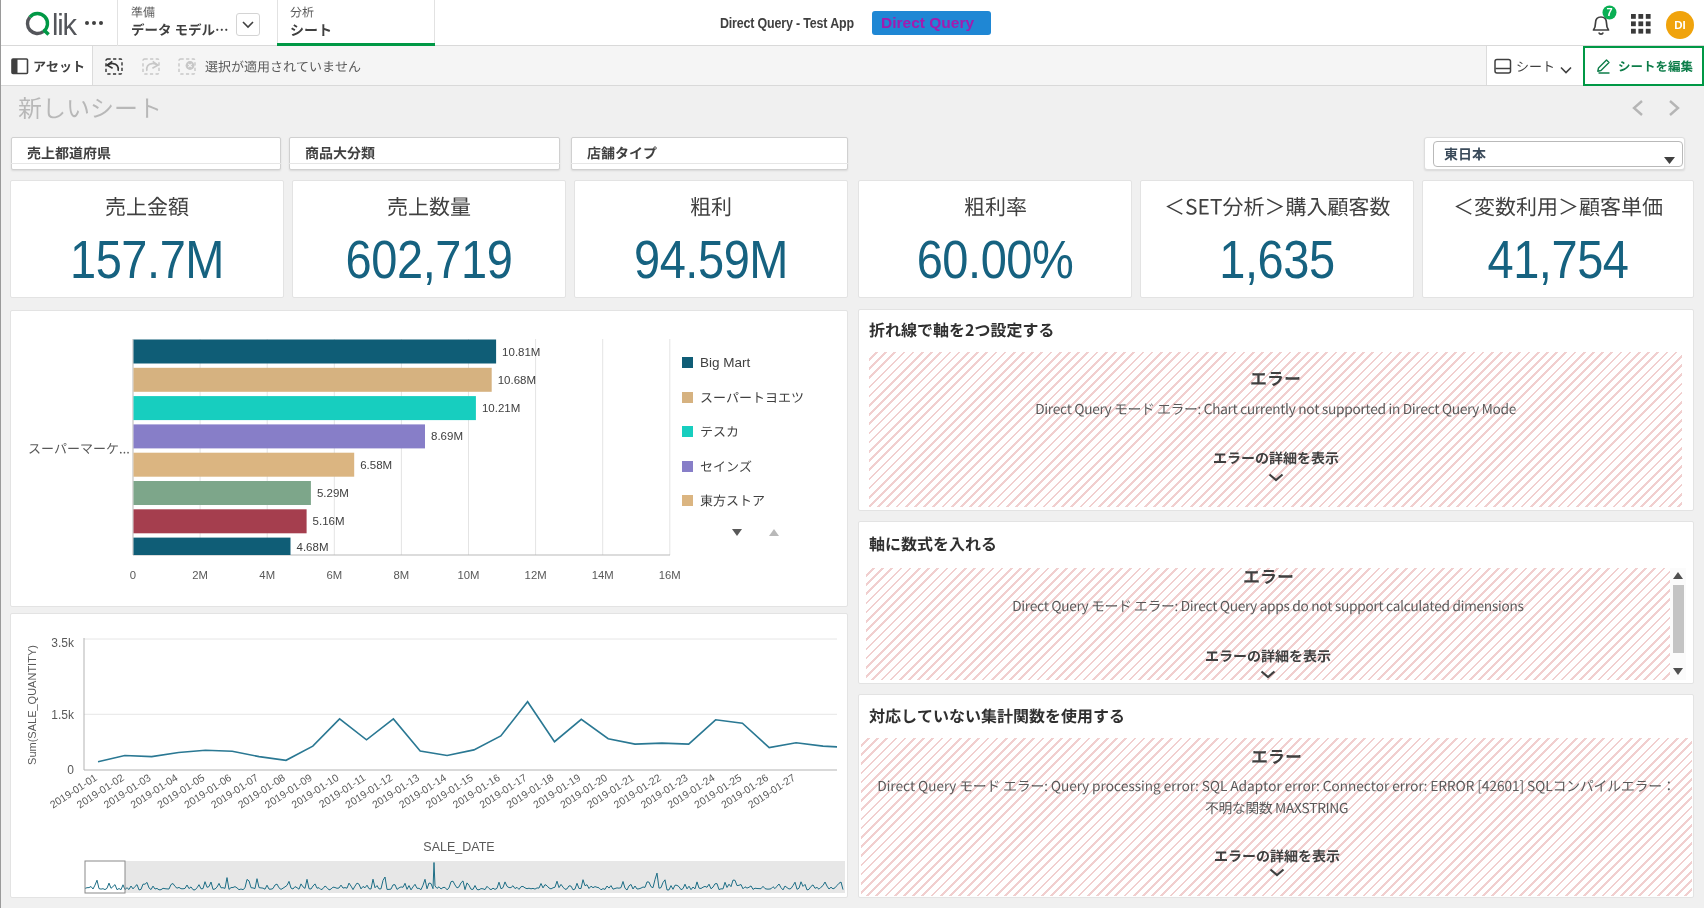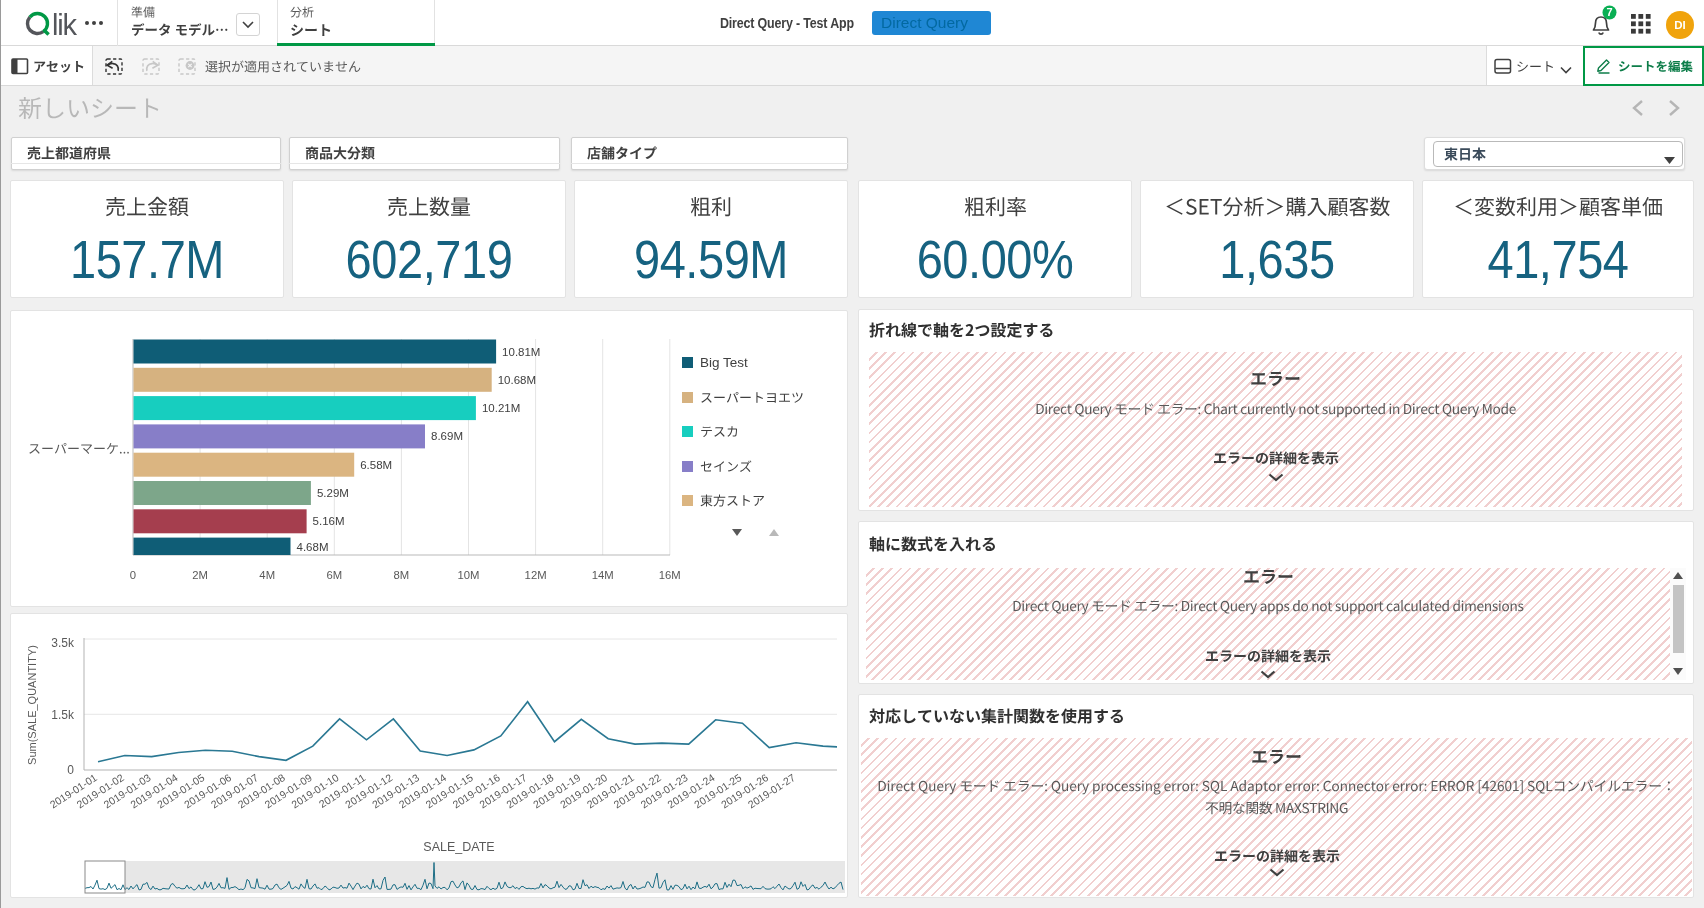--- a/index.html
+++ b/index.html
@@ -32,21 +32,21 @@
     </svg></div>
 <div style="position:absolute;left:290.0px;top:6.4px;z-index:25;line-height:0"><svg width="24.0" height="12.5" viewBox="0 -10.6 24.0 12.5" style="overflow:visible">
       <path d="M3.9 -9.8C3.1 -8.0 1.8 -6.3 0.3 -5.3C0.5 -5.1 0.9 -4.8 1.1 -4.6C2.6 -5.7 4.0 -7.5 4.8 -9.6ZM8.1 -9.9 7.2 -9.5C8.1 -7.7 9.6 -5.8 11.0 -4.7C11.1 -5.0 11.5 -5.3 11.7 -5.5C10.4 -6.4 8.9 -8.2 8.1 -9.9ZM2.2 -5.5V-4.7H4.7C4.4 -2.6 3.8 -0.7 0.9 0.2C1.1 0.4 1.4 0.8 1.5 1.0C4.6 -0.1 5.4 -2.3 5.7 -4.7H8.8C8.6 -1.6 8.5 -0.4 8.1 -0.1C8.0 0.0 7.9 0.0 7.6 0.0C7.4 0.0 6.6 0.0 5.8 -0.0C6.0 0.2 6.1 0.6 6.1 0.9C6.9 0.9 7.6 0.9 8.0 0.9C8.4 0.9 8.7 0.8 9.0 0.5C9.4 0.0 9.6 -1.4 9.7 -5.1C9.7 -5.2 9.7 -5.5 9.7 -5.5Z M22.2 -9.9C21.4 -9.6 19.9 -9.2 18.6 -8.9L17.8 -9.1V-5.7C17.8 -3.9 17.7 -1.5 16.3 0.3C16.5 0.4 16.9 0.7 17.0 0.9C18.3 -0.9 18.6 -3.3 18.7 -5.1H20.9V1.0H21.8V-5.1H23.5V-6.0H18.7V-8.1C20.2 -8.4 21.9 -8.8 23.0 -9.3ZM14.5 -10.1V-7.5H12.6V-6.6H14.4C14.0 -5.0 13.2 -3.1 12.3 -2.1C12.5 -1.9 12.7 -1.5 12.8 -1.3C13.4 -2.1 14.0 -3.4 14.5 -4.8V0.9H15.4V-4.5C15.8 -3.9 16.3 -3.2 16.5 -2.8L17.0 -3.5C16.8 -3.9 15.7 -5.1 15.4 -5.6V-6.6H17.0V-7.5H15.4V-10.1Z" fill="#595959"></path>
     </svg></div>
 <div style="position:absolute;left:290.0px;top:22.7px;z-index:25;line-height:0"><svg width="42.0" height="14.6" viewBox="0 -12.3 42.0 14.6" style="overflow:visible">
       <path d="M4.3 -11.1 3.3 -9.5C4.2 -9.0 5.7 -8.1 6.5 -7.5L7.5 -9.1C6.8 -9.6 5.2 -10.6 4.3 -11.1ZM1.7 -1.1 2.8 0.7C4.0 0.5 6.0 -0.2 7.4 -1.0C9.7 -2.4 11.7 -4.1 13.0 -6.1L11.9 -8.0C10.8 -6.0 8.9 -4.0 6.5 -2.7C5.0 -1.9 3.3 -1.4 1.7 -1.1ZM2.2 -7.9 1.1 -6.3C2.1 -5.9 3.5 -4.9 4.3 -4.4L5.4 -5.9C4.6 -6.4 3.1 -7.4 2.2 -7.9Z M15.3 -6.5V-4.3C15.8 -4.3 16.7 -4.4 17.5 -4.4C19.2 -4.4 23.8 -4.4 25.1 -4.4C25.6 -4.4 26.4 -4.3 26.7 -4.3V-6.5C26.3 -6.5 25.7 -6.4 25.1 -6.4C23.8 -6.4 19.2 -6.4 17.5 -6.4C16.8 -6.4 15.8 -6.4 15.3 -6.5Z M32.4 -1.3C32.4 -0.8 32.3 0.1 32.3 0.6H34.4C34.4 0.0 34.3 -0.9 34.3 -1.3V-5.3C35.8 -4.8 37.9 -4.0 39.4 -3.2L40.2 -5.2C38.9 -5.8 36.2 -6.8 34.3 -7.3V-9.4C34.3 -10.0 34.4 -10.6 34.4 -11.1H32.3C32.4 -10.6 32.4 -9.9 32.4 -9.4C32.4 -8.2 32.4 -2.4 32.4 -1.3Z" fill="#404040"></path>
     </svg></div>
 <div style="position:absolute;left:277px;top:43px;width:158px;height:3px;background:#009845;z-index:26"></div>
 <div style="position:absolute;left:720px;top:15px;font-size:15px;color:#404040;font-weight:700;white-space:nowrap;line-height:1.1;z-index:22;transform-origin:0 50%;transform:scaleX(0.83);letter-spacing:-0.2px;">Direct Query - Test App</div>
 <div style="position:absolute;left:872px;top:11px;width:119px;height:24px;background:#1f87d4;border-radius:3px;z-index:25"></div>
-<div style="position:absolute;left:881px;top:14px;font-size:15.5px;color:#0369a1;font-weight:400;white-space:nowrap;line-height:1.1;z-index:22;z-index:26;">Direct Query</div>
+<div style="position:absolute;left:881px;top:14px;font-size:15.5px;color:#a21caf;font-weight:700;white-space:nowrap;line-height:1.1;z-index:22;z-index:26;">Direct Query</div>
 <div style="position:absolute;left:1584px;top:5px;z-index:25">
 <svg width="36" height="34" viewBox="0 0 36 34">
 <path d="M9.5 25 C11 23 11.5 21 11.5 18 C11.5 14.5 13.5 12 17 12 C20.5 12 22.5 14.5 22.5 18 C22.5 21 23 23 24.5 25 Z" fill="none" stroke="#404040" stroke-width="1.7" stroke-linejoin="round"></path>
 <path d="M14.8 27.5 a2.3 2.3 0 0 0 4.4 0" fill="none" stroke="#404040" stroke-width="1.6"></path>
 <circle cx="25.5" cy="7.5" r="7" fill="#0aaf54"></circle>
 <text x="25.5" y="11.4" text-anchor="middle" font-size="11" font-weight="bold" fill="#fff" font-family="Liberation Sans">7</text>
 </svg></div>
 <div style="position:absolute;left:1631px;top:14px;z-index:25"><svg width="21" height="21">
       <rect x="0.0" y="0.0" width="4.8" height="4.8" fill="#3a3a3a"></rect>
       <rect x="7.4" y="0.0" width="4.8" height="4.8" fill="#3a3a3a"></rect>
@@ -201,21 +201,21 @@
       <text x="391.4" y="269" font-size="11.3" fill="#595959" text-anchor="middle">8M</text>
       <text x="458.5" y="269" font-size="11.3" fill="#595959" text-anchor="middle">10M</text>
       <text x="525.6" y="269" font-size="11.3" fill="#595959" text-anchor="middle">12M</text>
       <text x="592.7" y="269" font-size="11.3" fill="#595959" text-anchor="middle">14M</text>
       <text x="659.8" y="269" font-size="11.3" fill="#595959" text-anchor="middle">16M</text>
     </svg></div>
 <div style="position:absolute;left:28.2px;top:441.6px;z-index:5;line-height:0"><svg width="101.8" height="13.5" viewBox="0 -11.4 101.8 13.5" style="overflow:visible">
       <path d="M10.4 -8.7 9.7 -9.2C9.5 -9.1 9.2 -9.1 8.8 -9.1C8.3 -9.1 4.3 -9.1 3.7 -9.1C3.4 -9.1 2.6 -9.2 2.4 -9.2V-8.0C2.6 -8.0 3.3 -8.1 3.7 -8.1C4.2 -8.1 8.3 -8.1 8.8 -8.1C8.5 -7.0 7.5 -5.4 6.7 -4.4C5.3 -3.0 3.4 -1.4 1.3 -0.6L2.1 0.3C4.1 -0.6 5.8 -2.0 7.2 -3.5C8.5 -2.3 9.9 -0.8 10.8 0.4L11.7 -0.4C10.8 -1.5 9.3 -3.1 7.9 -4.3C8.8 -5.5 9.6 -7.0 10.1 -8.1C10.2 -8.3 10.3 -8.6 10.4 -8.7Z M14.3 -5.6V-4.4C14.7 -4.4 15.4 -4.4 16.1 -4.4C17.1 -4.4 22.3 -4.4 23.3 -4.4C23.9 -4.4 24.4 -4.4 24.7 -4.4V-5.6C24.4 -5.6 23.9 -5.6 23.3 -5.6C22.3 -5.6 17.1 -5.6 16.1 -5.6C15.4 -5.6 14.7 -5.6 14.3 -5.6Z M36.2 -9.1C36.2 -9.5 36.6 -9.9 37.0 -9.9C37.5 -9.9 37.9 -9.5 37.9 -9.1C37.9 -8.6 37.5 -8.2 37.0 -8.2C36.6 -8.2 36.2 -8.6 36.2 -9.1ZM35.6 -9.1C35.6 -8.3 36.2 -7.6 37.0 -7.6C37.8 -7.6 38.5 -8.3 38.5 -9.1C38.5 -9.9 37.8 -10.5 37.0 -10.5C36.2 -10.5 35.6 -9.9 35.6 -9.1ZM28.8 -3.9C28.4 -2.8 27.7 -1.5 26.8 -0.4L27.9 0.1C28.7 -0.9 29.4 -2.3 29.8 -3.5C30.4 -4.8 30.8 -6.7 31.0 -7.5C31.1 -7.8 31.2 -8.2 31.3 -8.5L30.1 -8.7C29.9 -7.2 29.4 -5.3 28.8 -3.9ZM35.2 -4.4C35.8 -3.0 36.4 -1.3 36.7 0.1L37.9 -0.3C37.5 -1.5 36.8 -3.5 36.3 -4.8C35.8 -6.1 34.9 -7.9 34.4 -8.9L33.3 -8.5C33.9 -7.6 34.7 -5.7 35.2 -4.4Z M40.3 -5.6V-4.4C40.7 -4.4 41.4 -4.4 42.1 -4.4C43.1 -4.4 48.3 -4.4 49.3 -4.4C49.9 -4.4 50.4 -4.4 50.7 -4.4V-5.6C50.4 -5.6 49.9 -5.6 49.3 -5.6C48.3 -5.6 43.1 -5.6 42.1 -5.6C41.4 -5.6 40.7 -5.6 40.3 -5.6Z M58.0 -2.1C58.8 -1.2 59.8 -0.1 60.3 0.6L61.2 -0.2C60.7 -0.8 59.8 -1.8 59.0 -2.6C61.2 -4.2 62.8 -6.3 63.8 -7.8C63.8 -8.0 63.9 -8.1 64.1 -8.2L63.3 -8.9C63.1 -8.8 62.8 -8.8 62.4 -8.8C61.1 -8.8 55.3 -8.8 54.7 -8.8C54.2 -8.8 53.7 -8.9 53.3 -8.9V-7.7C53.6 -7.8 54.2 -7.8 54.7 -7.8C55.4 -7.8 61.2 -7.8 62.3 -7.8C61.7 -6.6 60.2 -4.7 58.3 -3.3C57.4 -4.1 56.3 -5.0 55.8 -5.3L55.0 -4.6C55.7 -4.1 57.2 -2.8 58.0 -2.1Z M66.3 -5.6V-4.4C66.7 -4.4 67.4 -4.4 68.1 -4.4C69.1 -4.4 74.3 -4.4 75.3 -4.4C75.9 -4.4 76.4 -4.4 76.7 -4.4V-5.6C76.4 -5.6 75.9 -5.6 75.3 -5.6C74.3 -5.6 69.1 -5.6 68.1 -5.6C67.4 -5.6 66.7 -5.6 66.3 -5.6Z M83.4 -10.0 82.1 -10.3C82.1 -10.0 82.0 -9.6 81.9 -9.3C81.8 -8.8 81.5 -8.1 81.2 -7.4C80.7 -6.6 79.8 -5.3 78.9 -4.6L79.9 -4.0C80.7 -4.7 81.5 -5.8 82.1 -6.8H85.4C85.2 -3.5 83.8 -1.8 82.5 -0.8C82.2 -0.6 81.8 -0.4 81.5 -0.2L82.6 0.5C84.8 -0.9 86.3 -3.1 86.5 -6.8H88.7C89.0 -6.8 89.5 -6.8 89.9 -6.8V-7.9C89.5 -7.8 89.0 -7.8 88.7 -7.8H82.5C82.7 -8.3 82.9 -8.8 83.0 -9.1C83.1 -9.4 83.3 -9.8 83.4 -10.0Z M92.8 0.2C93.3 0.2 93.7 -0.2 93.7 -0.7C93.7 -1.3 93.3 -1.6 92.8 -1.6C92.3 -1.6 91.9 -1.3 91.9 -0.7C91.9 -0.2 92.3 0.2 92.8 0.2Z M96.4 0.2C96.9 0.2 97.3 -0.2 97.3 -0.7C97.3 -1.3 96.9 -1.6 96.4 -1.6C95.9 -1.6 95.6 -1.3 95.6 -0.7C95.6 -0.2 95.9 0.2 96.4 0.2Z M100.0 0.2C100.5 0.2 100.9 -0.2 100.9 -0.7C100.9 -1.3 100.5 -1.6 100.0 -1.6C99.6 -1.6 99.2 -1.3 99.2 -0.7C99.2 -0.2 99.6 0.2 100.0 0.2Z" fill="#595959"></path>
     </svg></div>
 <div style="position:absolute;left:682px;top:357px;width:11px;height:11px;background:#0f5d76;z-index:6"></div>
-<div style="position:absolute;left:700px;top:356px;font-size:13.5px;color:#404040;font-weight:400;white-space:nowrap;line-height:1.1;z-index:22;">Big Test</div>
+<div style="position:absolute;left:700px;top:356px;font-size:13.5px;color:#404040;font-weight:400;white-space:nowrap;line-height:1.1;z-index:22;">Big Mart</div>
 <div style="position:absolute;left:682px;top:391.5px;width:11px;height:11px;background:#d6b280;z-index:6"></div>
 <div style="position:absolute;left:700.0px;top:390.6px;z-index:5;line-height:0"><svg width="104.0" height="13.5" viewBox="0 -11.4 104.0 13.5" style="overflow:visible">
       <path d="M10.4 -8.7 9.7 -9.2C9.5 -9.1 9.2 -9.1 8.8 -9.1C8.3 -9.1 4.3 -9.1 3.7 -9.1C3.4 -9.1 2.6 -9.2 2.4 -9.2V-8.0C2.6 -8.0 3.3 -8.1 3.7 -8.1C4.2 -8.1 8.3 -8.1 8.8 -8.1C8.5 -7.0 7.5 -5.4 6.7 -4.4C5.3 -3.0 3.4 -1.4 1.3 -0.6L2.1 0.3C4.1 -0.6 5.8 -2.0 7.2 -3.5C8.5 -2.3 9.9 -0.8 10.8 0.4L11.7 -0.4C10.8 -1.5 9.3 -3.1 7.9 -4.3C8.8 -5.5 9.6 -7.0 10.1 -8.1C10.2 -8.3 10.3 -8.6 10.4 -8.7Z M14.3 -5.6V-4.4C14.7 -4.4 15.4 -4.4 16.1 -4.4C17.1 -4.4 22.3 -4.4 23.3 -4.4C23.9 -4.4 24.4 -4.4 24.7 -4.4V-5.6C24.4 -5.6 23.9 -5.6 23.3 -5.6C22.3 -5.6 17.1 -5.6 16.1 -5.6C15.4 -5.6 14.7 -5.6 14.3 -5.6Z M36.2 -9.1C36.2 -9.5 36.6 -9.9 37.0 -9.9C37.5 -9.9 37.9 -9.5 37.9 -9.1C37.9 -8.6 37.5 -8.2 37.0 -8.2C36.6 -8.2 36.2 -8.6 36.2 -9.1ZM35.6 -9.1C35.6 -8.3 36.2 -7.6 37.0 -7.6C37.8 -7.6 38.5 -8.3 38.5 -9.1C38.5 -9.9 37.8 -10.5 37.0 -10.5C36.2 -10.5 35.6 -9.9 35.6 -9.1ZM28.8 -3.9C28.4 -2.8 27.7 -1.5 26.8 -0.4L27.9 0.1C28.7 -0.9 29.4 -2.3 29.8 -3.5C30.4 -4.8 30.8 -6.7 31.0 -7.5C31.1 -7.8 31.2 -8.2 31.3 -8.5L30.1 -8.7C29.9 -7.2 29.4 -5.3 28.8 -3.9ZM35.2 -4.4C35.8 -3.0 36.4 -1.3 36.7 0.1L37.9 -0.3C37.5 -1.5 36.8 -3.5 36.3 -4.8C35.8 -6.1 34.9 -7.9 34.4 -8.9L33.3 -8.5C33.9 -7.6 34.7 -5.7 35.2 -4.4Z M40.3 -5.6V-4.4C40.7 -4.4 41.4 -4.4 42.1 -4.4C43.1 -4.4 48.3 -4.4 49.3 -4.4C49.9 -4.4 50.4 -4.4 50.7 -4.4V-5.6C50.4 -5.6 49.9 -5.6 49.3 -5.6C48.3 -5.6 43.1 -5.6 42.1 -5.6C41.4 -5.6 40.7 -5.6 40.3 -5.6Z M56.4 -1.1C56.4 -0.7 56.4 -0.0 56.3 0.4H57.6C57.5 -0.0 57.5 -0.7 57.5 -1.1L57.5 -5.4C58.9 -5.0 61.2 -4.1 62.6 -3.3L63.0 -4.4C61.6 -5.1 59.2 -6.1 57.5 -6.6V-8.7C57.5 -9.1 57.5 -9.7 57.6 -10.1H56.3C56.4 -9.7 56.4 -9.1 56.4 -8.7C56.4 -7.6 56.4 -1.9 56.4 -1.1Z M67.0 -1.4V-0.3C67.2 -0.3 67.8 -0.3 68.3 -0.3H74.7L74.7 0.3H75.8C75.8 0.1 75.8 -0.2 75.8 -0.5C75.8 -1.8 75.8 -7.7 75.8 -8.3C75.8 -8.6 75.8 -8.9 75.8 -9.1C75.6 -9.1 75.2 -9.1 74.9 -9.1C73.6 -9.1 69.7 -9.1 68.8 -9.1C68.4 -9.1 67.5 -9.1 67.2 -9.1V-8.0C67.5 -8.0 68.4 -8.1 68.8 -8.1C69.7 -8.1 74.2 -8.1 74.7 -8.1V-5.3H69.0C68.4 -5.3 67.9 -5.3 67.5 -5.4V-4.3C67.9 -4.3 68.4 -4.3 69.0 -4.3H74.7V-1.3H68.3C67.7 -1.3 67.2 -1.4 67.0 -1.4Z M79.1 -1.7V-0.5C79.5 -0.6 79.9 -0.6 80.2 -0.6H88.8C89.1 -0.6 89.6 -0.6 89.9 -0.5V-1.7C89.6 -1.7 89.2 -1.6 88.8 -1.6H85.0V-7.6H88.1C88.5 -7.6 88.9 -7.6 89.2 -7.6V-8.7C88.9 -8.7 88.5 -8.6 88.1 -8.6H81.0C80.7 -8.6 80.2 -8.6 79.9 -8.7V-7.6C80.2 -7.6 80.7 -7.6 81.0 -7.6H83.9V-1.6H80.2C79.9 -1.6 79.5 -1.7 79.1 -1.7Z M96.9 -9.8 95.9 -9.4C96.3 -8.8 97.0 -6.7 97.2 -6.0L98.2 -6.4C98.0 -7.1 97.2 -9.2 96.9 -9.8ZM102.7 -8.9 101.5 -9.3C101.2 -7.3 100.5 -5.3 99.4 -3.9C98.1 -2.3 96.2 -1.0 94.3 -0.5L95.2 0.4C97.0 -0.2 99.0 -1.6 100.3 -3.3C101.4 -4.7 102.1 -6.6 102.5 -8.2C102.5 -8.4 102.6 -8.7 102.7 -8.9ZM93.3 -9.0 92.3 -8.6C92.6 -8.1 93.5 -5.9 93.7 -5.1L94.8 -5.4C94.5 -6.3 93.6 -8.3 93.3 -9.0Z" fill="#404040"></path>
     </svg></div>
 <div style="position:absolute;left:682px;top:426.0px;width:11px;height:11px;background:#17cebf;z-index:6"></div>
 <div style="position:absolute;left:700.0px;top:425.1px;z-index:5;line-height:0"><svg width="39.0" height="13.5" viewBox="0 -11.4 39.0 13.5" style="overflow:visible">
       <path d="M2.8 -9.6V-8.5C3.1 -8.6 3.5 -8.6 4.0 -8.6C4.7 -8.6 8.5 -8.6 9.2 -8.6C9.6 -8.6 10.1 -8.6 10.4 -8.5V-9.6C10.1 -9.6 9.6 -9.5 9.2 -9.5C8.5 -9.5 4.7 -9.5 4.0 -9.5C3.5 -9.5 3.2 -9.6 2.8 -9.6ZM1.2 -6.4V-5.3C1.6 -5.3 2.0 -5.3 2.4 -5.3H6.3C6.2 -4.1 6.1 -3.0 5.5 -2.1C5.0 -1.3 4.1 -0.5 3.1 -0.1L4.0 0.6C5.1 0.1 6.1 -0.9 6.6 -1.8C7.1 -2.7 7.3 -3.9 7.3 -5.3H10.9C11.2 -5.3 11.6 -5.3 11.9 -5.3V-6.4C11.6 -6.3 11.2 -6.3 10.9 -6.3C10.2 -6.3 3.1 -6.3 2.4 -6.3C2.0 -6.3 1.6 -6.3 1.2 -6.4Z M23.4 -8.7 22.7 -9.2C22.5 -9.1 22.2 -9.1 21.8 -9.1C21.3 -9.1 17.3 -9.1 16.7 -9.1C16.4 -9.1 15.6 -9.2 15.4 -9.2V-8.0C15.6 -8.0 16.3 -8.1 16.7 -8.1C17.2 -8.1 21.3 -8.1 21.8 -8.1C21.5 -7.0 20.5 -5.4 19.7 -4.4C18.3 -3.0 16.4 -1.4 14.3 -0.6L15.1 0.3C17.1 -0.6 18.8 -2.0 20.2 -3.5C21.5 -2.3 22.9 -0.8 23.8 0.4L24.7 -0.4C23.8 -1.5 22.3 -3.1 20.9 -4.3C21.8 -5.5 22.6 -7.0 23.1 -8.1C23.2 -8.3 23.3 -8.6 23.4 -8.7Z M37.1 -7.5 36.4 -7.9C36.2 -7.9 35.9 -7.8 35.6 -7.8H32.5C32.5 -8.3 32.5 -8.7 32.5 -9.2C32.5 -9.5 32.6 -9.9 32.6 -10.2H31.4C31.4 -9.9 31.5 -9.4 31.5 -9.2C31.5 -8.7 31.4 -8.2 31.4 -7.8H29.1C28.6 -7.8 28.1 -7.9 27.7 -7.9V-6.8C28.1 -6.9 28.6 -6.9 29.1 -6.9H31.3C31.0 -4.2 30.0 -2.5 28.8 -1.4C28.4 -1.0 27.8 -0.6 27.4 -0.4L28.4 0.4C30.5 -1.1 31.9 -3.1 32.4 -6.9H36.0C36.0 -5.5 35.8 -2.3 35.3 -1.3C35.2 -0.9 35.0 -0.8 34.6 -0.8C34.0 -0.8 33.3 -0.9 32.6 -1.0L32.8 0.1C33.4 0.1 34.2 0.2 34.9 0.2C35.6 0.2 36.0 -0.1 36.3 -0.6C36.8 -1.9 37.0 -5.6 37.0 -6.9C37.0 -7.1 37.1 -7.3 37.1 -7.5Z" fill="#404040"></path>
     </svg></div>
 <div style="position:absolute;left:682px;top:460.5px;width:11px;height:11px;background:#877ec8;z-index:6"></div>
 <div style="position:absolute;left:700.0px;top:459.6px;z-index:5;line-height:0"><svg width="52.0" height="13.5" viewBox="0 -11.4 52.0 13.5" style="overflow:visible">

